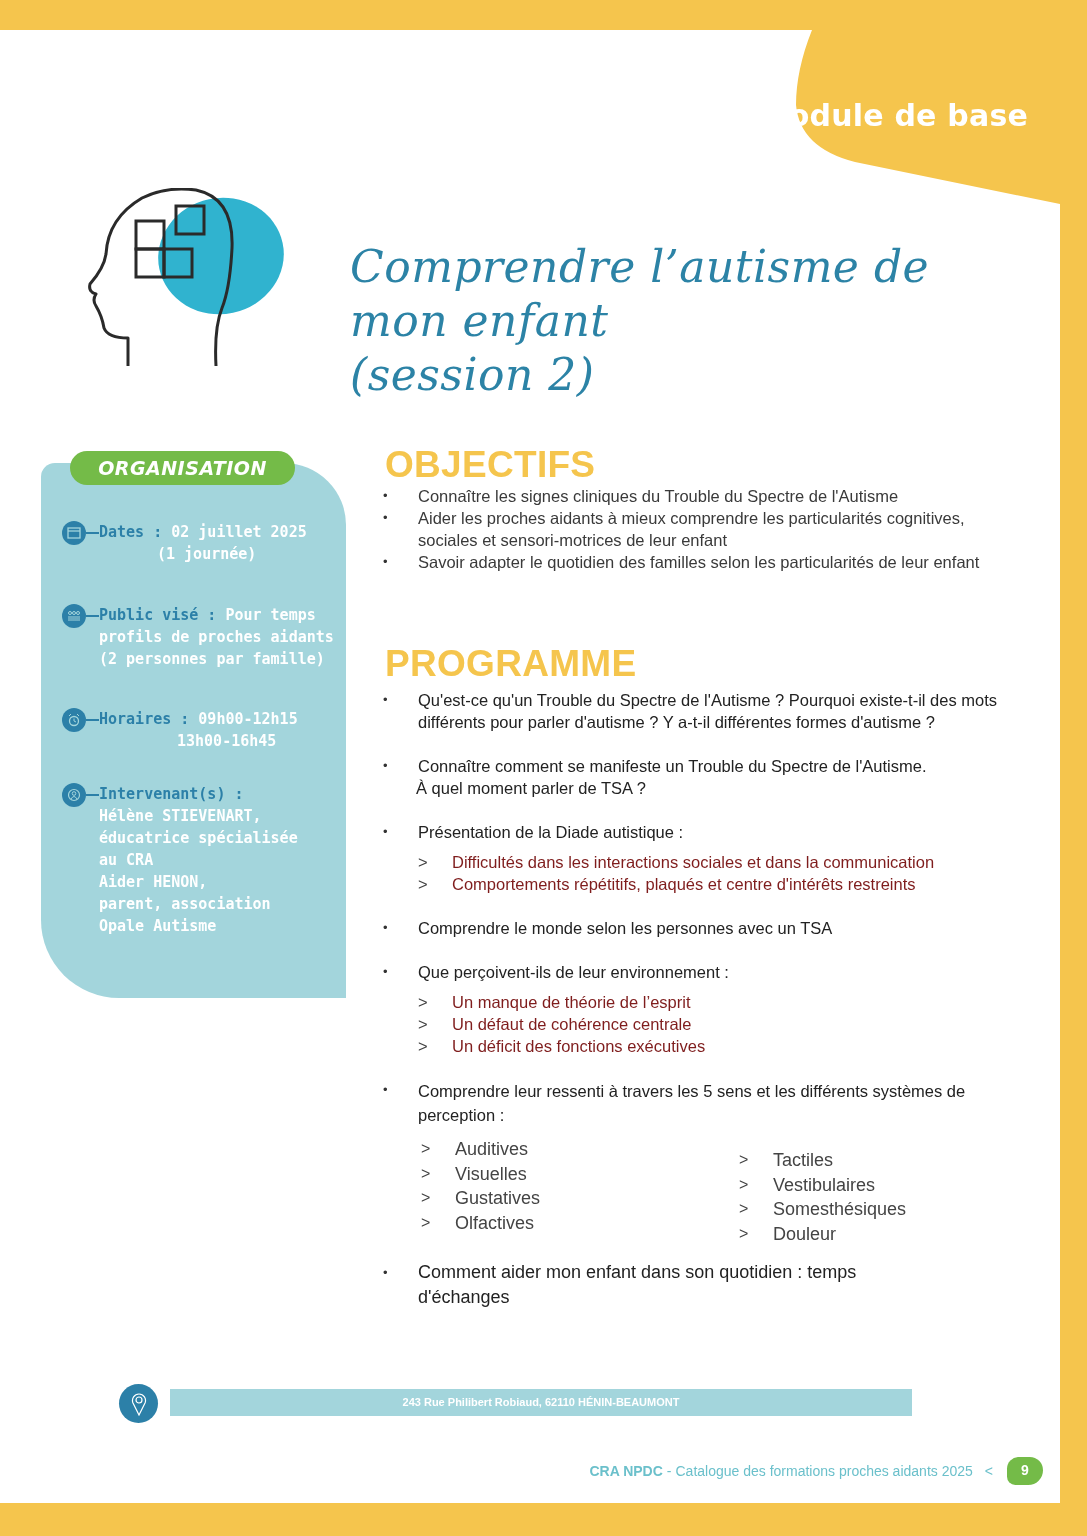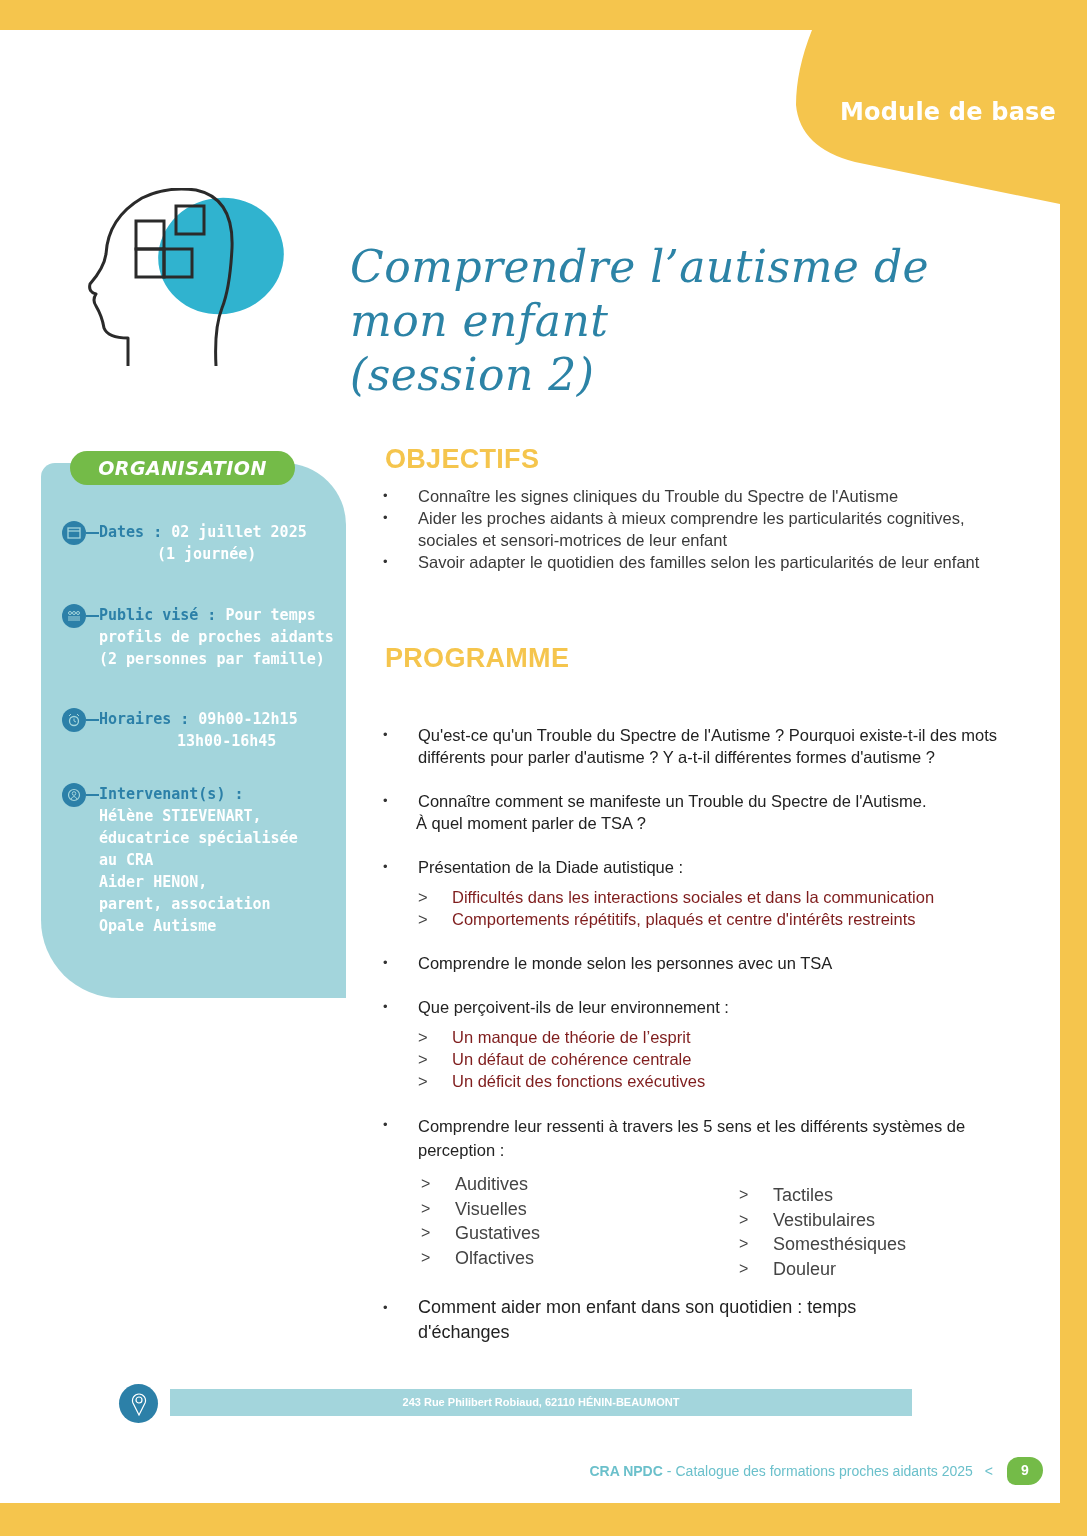--- a/index.html
+++ b/index.html
@@ -5,22 +5,22 @@
     * { margin: 0; padding: 0; box-sizing: border-box; }
     html, body { width: 1087px; height: 1536px; overflow: hidden; background: #F5C54D; }
     body { position: relative; font-family: "Liberation Sans", sans-serif; }
 
     .page {
       position: absolute; left: 0; top: 30px; width: 1060px; height: 1473px;
       background: #ffffff; overflow: hidden;
     }
     .tab-shape { position: absolute; left: 0; top: 0; width: 1087px; height: 220px; pointer-events: none; }
     .module-label {
-      position: absolute; right: 4px; top: 68px;
-      font-family: "DejaVu Sans", sans-serif; font-size: 24px; font-weight: bold;
+      position: absolute; right: 32px; top: 68px;
+      font-family: "DejaVu Sans", sans-serif; font-size: 30px; font-weight: bold;
       color: #ffffff; letter-spacing: 0.2px;
     }
 
     .head-illustration { position: absolute; left: 86px; top: 188px; width: 205px; height: 180px; }
 
     .title {
       position: absolute; left: 350px; top: 240px; width: 690px;
       font-family: "DejaVu Serif", serif; font-style: italic;
       font-size: 44px; line-height: 54px; color: #2C83A6; letter-spacing: 0.5px;
     }
@@ -48,21 +48,21 @@
     .org-line { padding-left: 37px; white-space: pre; }
     .org-key { color: #2C80A8; font-weight: bold; }
     .org-val { color: #ffffff; font-weight: bold; }
     .org-cont { padding-left: 37px; color: #ffffff; font-weight: bold; white-space: pre; }
     .indent-dates { padding-left: 95px; }
     .indent-hours { padding-left: 115px; }
 
     
     .section-title {
       position: absolute; left: 385px; font-family: "Liberation Sans", sans-serif;
-      font-weight: bold; font-size: 27px; color: #F5C54D; letter-spacing: 0.3px;
+      font-weight: bold; font-size: 37px; color: #F5C54D; letter-spacing: 0.3px;
     }
     .bullets { position: absolute; left: 383px; width: 640px; font-family: "Liberation Sans", sans-serif; color: #333333; }
     .bullet { position: relative; padding-left: 35px; font-size: 16.5px; line-height: 22px; }
     .bullet::before { content: "•"; position: absolute; left: 0; top: 0; font-size: 13px; color: #333; }
     .objectives .bullet { color: #3a3a3a; }
     .prog .bullet { color: #222222; margin-bottom: 22px; }
     .prog .bullet .btext { display: block; }
     .sub { list-style: none; margin-top: 8px; }
     .sub li { position: relative; padding-left: 34px; font-size: 16.5px; line-height: 22px; color: #7f1d1d; }
     .sub li::before { content: ">"; position: absolute; left: 0; top: 0; color: #444; }
@@ -187,21 +187,21 @@
 
 <div class="section-title" style="top:444px;">OBJECTIFS</div>
 <div class="bullets objectives" style="top:485px;">
   <div class="bullet">Connaître les signes cliniques du Trouble du Spectre de l'Autisme</div>
   <div class="bullet" style="width:600px;">Aider les proches aidants à mieux comprendre les particularités cognitives, sociales et sensori-motrices de leur enfant</div>
   <div class="bullet" style="width:630px;">Savoir adapter le quotidien des familles selon les particularités de leur enfant</div>
 </div>
 
 <div class="section-title" style="top:643px;">PROGRAMME</div>
 <div class="bullets prog" style="top:689px;">
-  <div class="bullet" style="width:630px;margin-top:35px;">
+  <div class="bullet" style="width:630px;">
     <span class="btext">Qu'est-ce qu'un Trouble du Spectre de l'Autisme ? Pourquoi existe-t-il des mots différents pour parler d'autisme ? Y a-t-il différentes formes d'autisme ?</span>
   </div>
   <div class="bullet">
     <span class="btext">Connaître comment se manifeste un Trouble du Spectre de l'Autisme.</span>
     <span class="btext" style="margin-left:-2px;">À quel moment parler de TSA ?</span>
   </div>
   <div class="bullet">
     <span class="btext">Présentation de la Diade autistique :</span>
     <ul class="sub">
       <li>Difficultés dans les interactions sociales et dans la communication</li>

